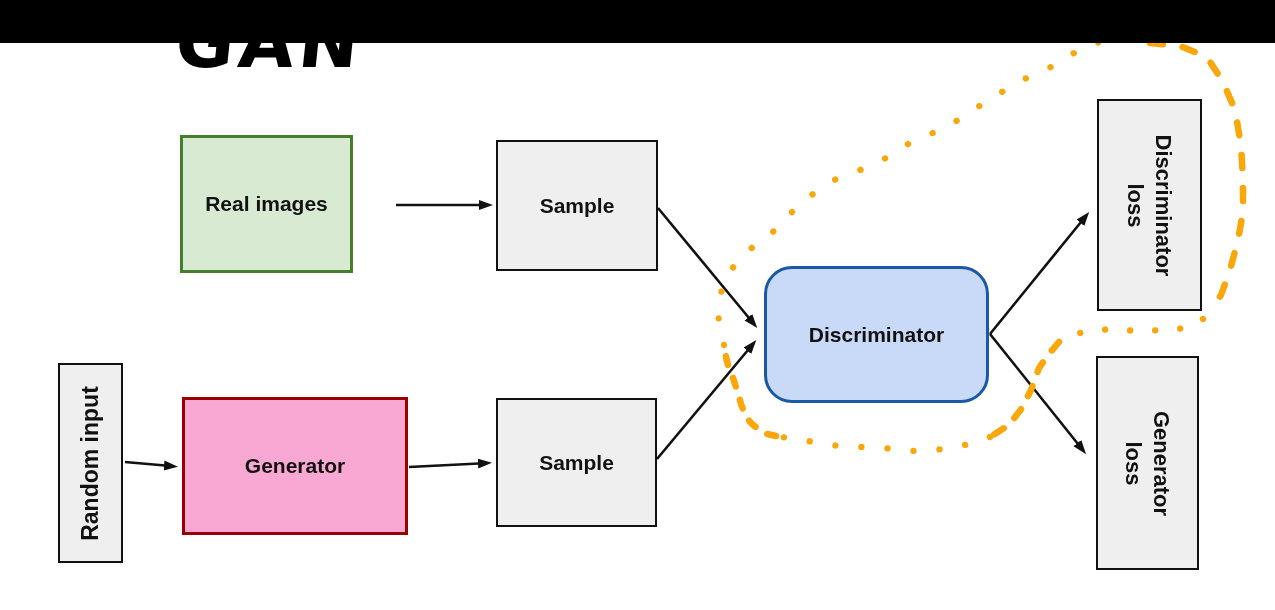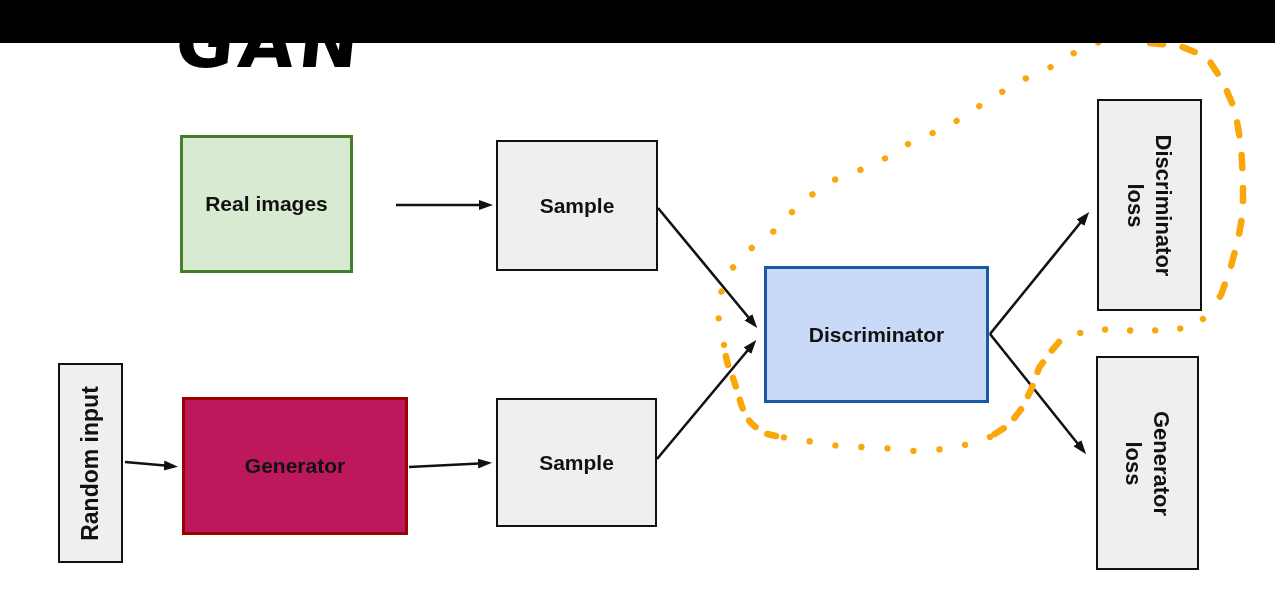--- a/index.html
+++ b/index.html
@@ -74,29 +74,29 @@
   </div>
 
   <div class="node n-sample1" style="background-color: rgb(239, 239, 239); border-color: rgb(17, 17, 17);">
     <span>Sample</span>
   </div>
 
   <div class="node n-random" style="background-color: rgb(239, 239, 239); border-color: rgb(17, 17, 17);">
     <span class="v-ccw">Random input</span>
   </div>
 
-  <div class="node n-generator" style="background-color: #be185d; border-color: rgb(153, 0, 0);">
+  <div class="node n-generator" style="background-color: #f9a8d4; border-color: rgb(153, 0, 0);">
     <span>Generator</span>
   </div>
 
   <div class="node n-sample2" style="background-color: rgb(239, 239, 239); border-color: rgb(17, 17, 17);">
     <span>Sample</span>
   </div>
 
-  <div class="node n-discrim" style="background-color: rgb(201, 218, 248); border-color: rgb(27, 89, 168);">
+  <div class="node n-discrim" style="background-color: rgb(201, 218, 248); border-color: rgb(27, 89, 168); border-radius: 28px;">
     <span>Discriminator</span>
   </div>
 
   <div class="node n-dloss" style="background-color: rgb(239, 239, 239); border-color: rgb(17, 17, 17);">
     <span class="v-cw w160">Discriminator loss</span>
   </div>
 
   <div class="node n-gloss" style="background-color: rgb(239, 239, 239); border-color: rgb(17, 17, 17);">
     <span class="v-cw w120">Generator loss</span>
   </div>

